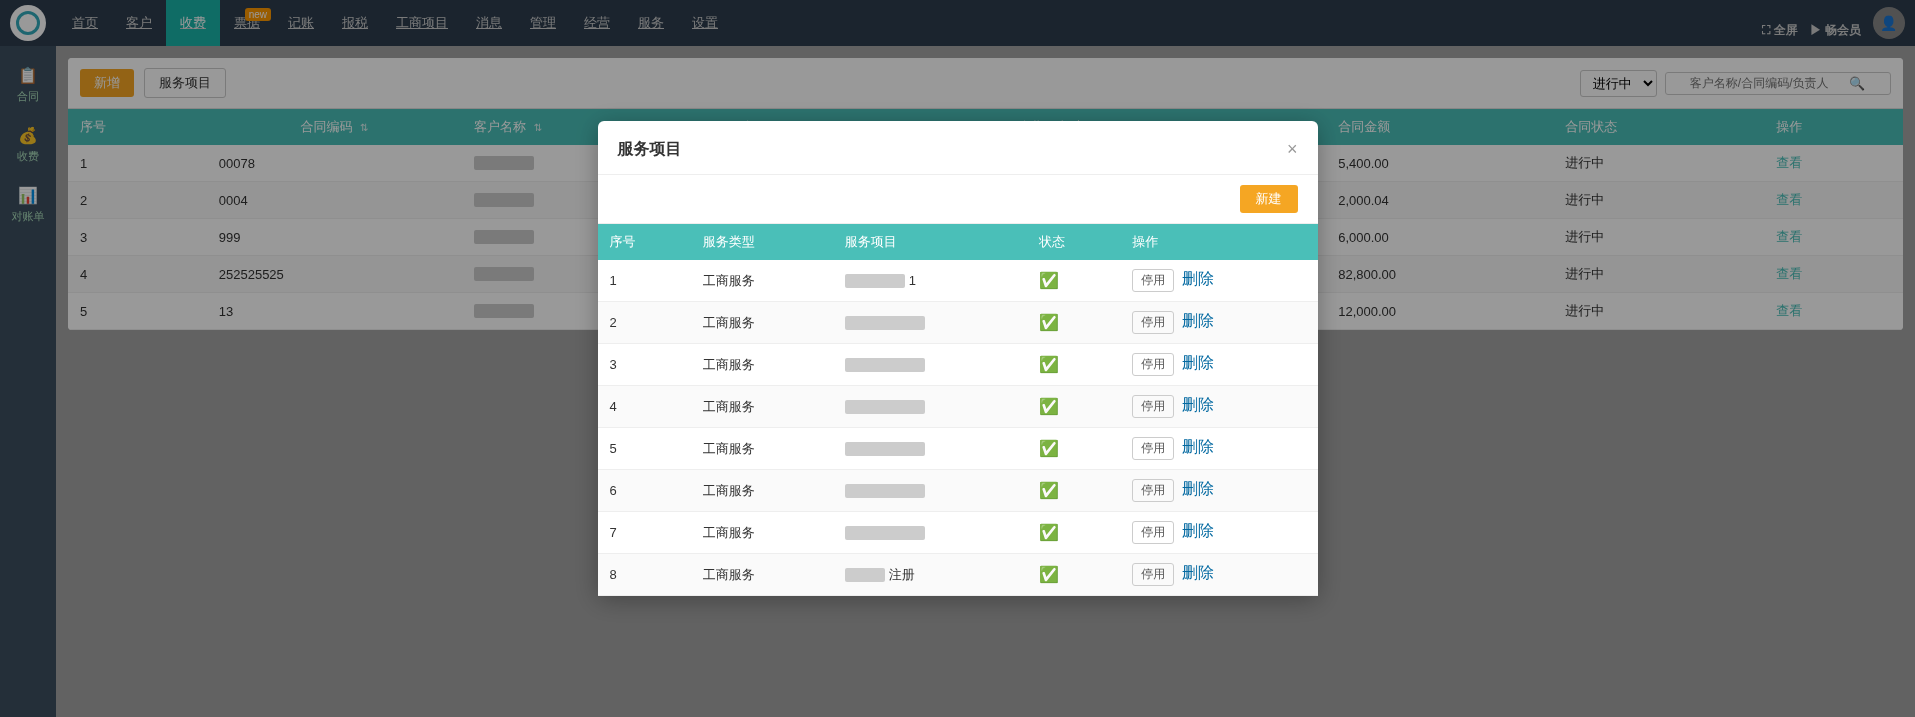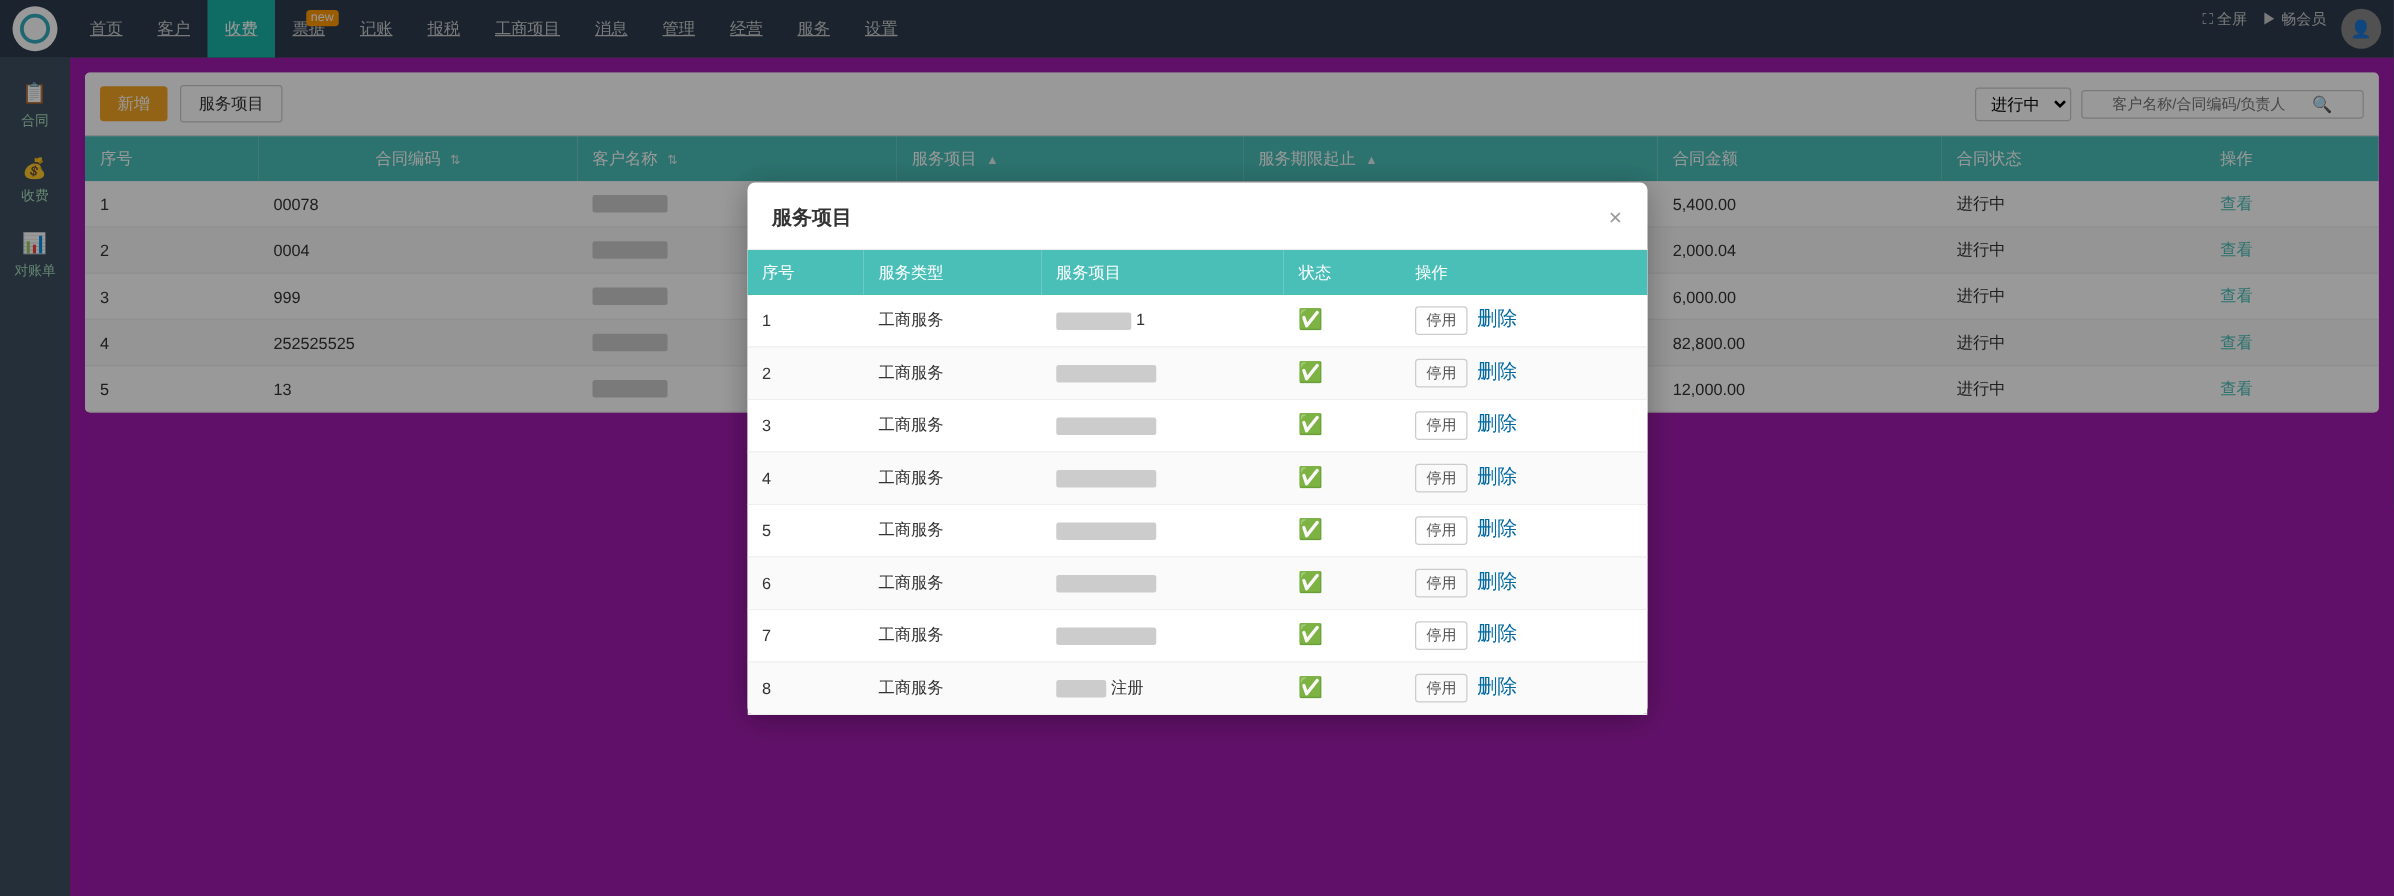--- a/index.html
+++ b/index.html
@@ -57,24 +57,25 @@
       font-size: 10px;
       padding: 1px 4px;
       border-radius: 3px;
       margin-left: 17px;
       position: absolute;
       top: 8px;
       right: 3px;
     }
     .top-nav-right {
       display: flex;
-      align-items: flex-start;
+      align-items: flex-end;
       gap: 12px;
       color: #ccc;
       font-size: 12px;
+      font-weight: bold;
     }
     .avatar {
       width: 32px; height: 32px;
       background: #888;
       border-radius: 50%;
       display: flex; align-items: center; justify-content: center;
       color: #fff;
       font-size: 14px;
     }
 
@@ -110,21 +111,21 @@
       width: 22px; height: 22px;
       display: flex; align-items: center; justify-content: center;
       font-size: 16px;
     }
 
     
     .content-area {
       flex: 1;
       padding: 12px;
       overflow: auto;
-      background: #a21caf;
+      background: #a3a3a3;
       position: relative;
     }
 
     
     .main-panel {
       background: #f5f5f5;
       border-radius: 4px;
       overflow: hidden;
     }
     .panel-toolbar {
@@ -489,20 +490,23 @@
     </div>
   </div>
 </div>
 
 <div class="overlay" id="overlay">
   <div class="modal">
     <div class="modal-header">
       <span>服务项目</span>
       <button class="modal-close">×</button>
     </div>
+    <div class="modal-toolbar">
+      <button class="btn-modal-new">新建</button>
+    </div>
     <div class="modal-body" style="position:relative;">
       <table class="modal-table">
         <thead>
           <tr>
             <th>序号</th>
             <th>服务类型</th>
             <th>服务项目</th>
             <th>状态</th>
             <th>操作</th>
           </tr>

